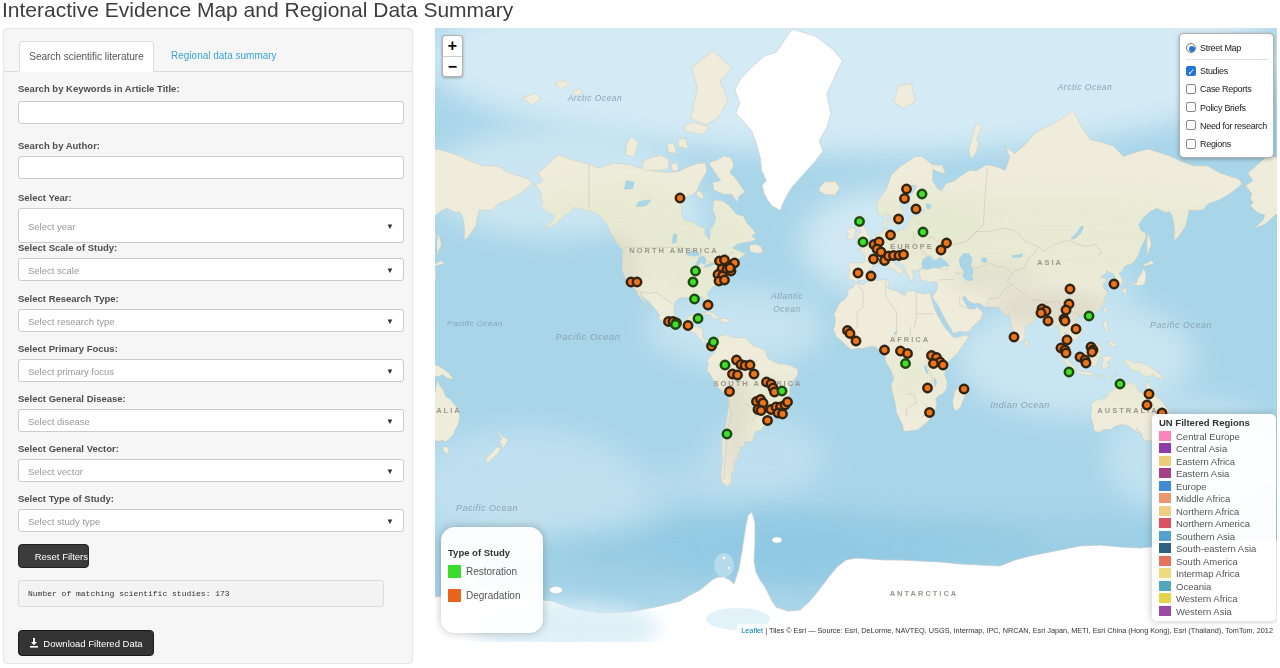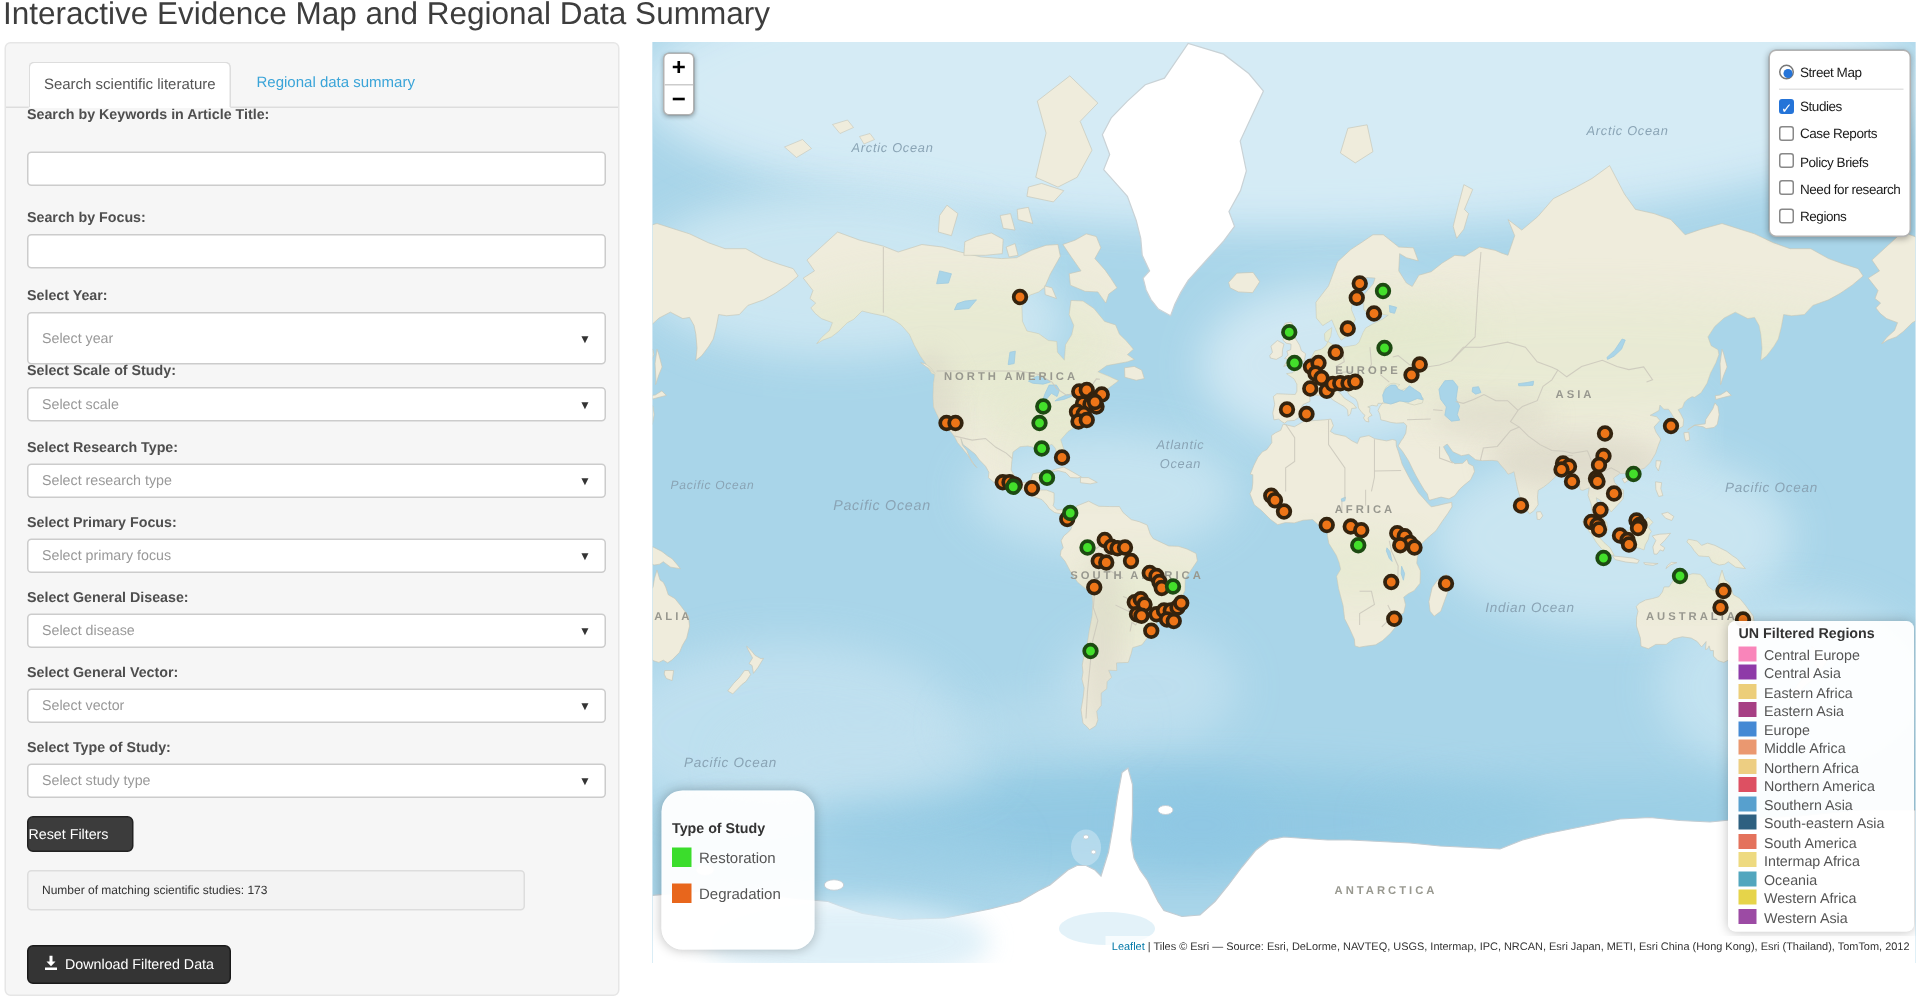--- a/index.html
+++ b/index.html
@@ -5,22 +5,22 @@
 html,body{width:1280px;height:668px;background:#fff;font-family:"Liberation Sans",sans-serif;overflow:hidden;position:relative}
 #title{position:absolute;left:2px;top:-2px;font-size:21px;color:#3d3d3d}
 #panel{position:absolute;left:3px;top:28px;width:410px;height:636px;background:#f6f6f6;border:1px solid #e6e6e6;border-radius:4px}
 #tabline{position:absolute;left:0;top:42px;width:408px;border-bottom:1px solid #ddd}
 #tab1{position:absolute;left:15px;top:12px;width:135px;height:31px;background:#fff;border:1px solid #ddd;border-bottom:1px solid #fff;border-radius:4px 4px 0 0;font-size:10px;color:#555;text-align:center;line-height:29px;z-index:2}
 #tab2{position:absolute;left:155px;top:12px;height:30px;font-size:10px;color:#3aa4d8;line-height:30px;padding:0 12px}
 .lbl{position:absolute;left:14px;font-size:9.5px;font-weight:bold;color:#4e4e4e}
 .inp{position:absolute;left:14px;width:386px;background:#fff;border:1px solid #ccc;border-radius:3px}
 .sel .ph{position:absolute;left:9px;top:50%;transform:translateY(-50%);font-size:9.5px;color:#999}
 .sel .arr{position:absolute;right:9px;top:50%;transform:translateY(-50%);font-size:8px;color:#333}
-#reset{position:absolute;left:14px;top:515px;width:71px;height:24px;background:#3c3c3c;border:1px solid #222;border-radius:4px;color:#fff;font-size:9.5px;text-align:left;line-height:23px}
-#nmatch{position:absolute;left:14px;top:551px;width:332px;height:27px;background:#f3f3f3;border:1px solid #ddd;border-radius:3px;font-family:Liberation Sans, sans-serif;font-size:8px;color:#333;line-height:26px;padding-left:9px}
+#reset{position:absolute;left:14px;top:515px;width:71px;height:24px;background:#3c3c3c;border:1px solid #222;border-radius:4px;color:#fff;font-size:9.5px;text-align:right;line-height:23px}
+#nmatch{position:absolute;left:14px;top:551px;width:366px;height:27px;background:#f3f3f3;border:1px solid #ddd;border-radius:3px;font-family:Liberation Mono, monospace;font-size:8px;color:#333;line-height:26px;padding-left:9px}
 #dl{position:absolute;left:14px;top:601px;width:136px;height:26px;background:#343434;border:1px solid #1a1a1a;border-radius:4px;color:#fff;font-size:9.5px;text-align:center;line-height:25px}
 #map{position:absolute;left:435px;top:28px;width:842px;height:614px;overflow:hidden;background:#a9d5e9}
 #zoomctl{position:absolute;left:7px;top:7px;width:21px;background:#fff;border:1px solid rgba(0,0,0,0.3);border-radius:4px;box-shadow:0 1px 3px rgba(0,0,0,0.3)}
 .zbtn{width:100%;height:20px;text-align:center;font-size:16px;font-weight:bold;color:#000;line-height:20px}
 .zbtn+.zbtn{border-top:1px solid #ccc}
 #layers{position:absolute;right:3px;top:5px;width:95px;background:#fff;border:1px solid rgba(0,0,0,0.3);border-radius:5px;box-shadow:0 1px 4px rgba(0,0,0,0.3);padding:5px 4px 4px 6px;font-size:9px;color:#1a1a1a}
 .lrow{position:relative;height:18.2px;line-height:18.2px;font-weight:normal;white-space:nowrap;letter-spacing:-0.3px}
 .lrow .ctl{display:inline-block;vertical-align:middle;margin-right:4px;margin-top:-2px}
 .radio{width:10px;height:10px;border-radius:50%;border:1px solid #777;background:#fff;position:relative}
 .radio:after{content:'';position:absolute;left:2px;top:2px;width:6px;height:6px;border-radius:50%;background:#2574d8}
@@ -37,23 +37,23 @@
 .tr .sw{display:inline-block;width:13px;height:13px;margin-right:5px;vertical-align:-3px}
 #attrib{position:absolute;right:0;bottom:0;background:rgba(255,255,255,0.72);font-size:7.3px;color:#333;padding:2px 4px 7px 4px;white-space:nowrap}
 #attrib a{color:#0078a8;text-decoration:none}
 </style></head>
 <body>
 <div id="title">Interactive Evidence Map and Regional Data Summary</div>
 <div id="panel">
   <div id="tabline"></div>
   <div id="tab1">Search scientific literature</div>
   <div id="tab2">Regional data summary</div>
-  <div class="lbl" style="top:42px">Search by Keywords in Article Title:</div>
+  <div class="lbl" style="top:54px">Search by Keywords in Article Title:</div>
 <div class="inp" style="top:72px;height:23px"></div>
-<div class="lbl" style="top:111px">Search by Focus:</div>
+<div class="lbl" style="top:111px">Search by Author:</div>
 <div class="inp" style="top:127px;height:23px"></div>
 <div class="lbl" style="top:163px">Select Year:</div>
 <div class="inp sel" style="top:179px;height:35px">
       <span class="ph">Select year</span>
       <span class="arr">▼</span>
     </div>
 <div class="lbl" style="top:213px">Select Scale of Study:</div>
 <div class="inp sel" style="top:229px;height:23px">
       <span class="ph">Select scale</span>
       <span class="arr">▼</span>

